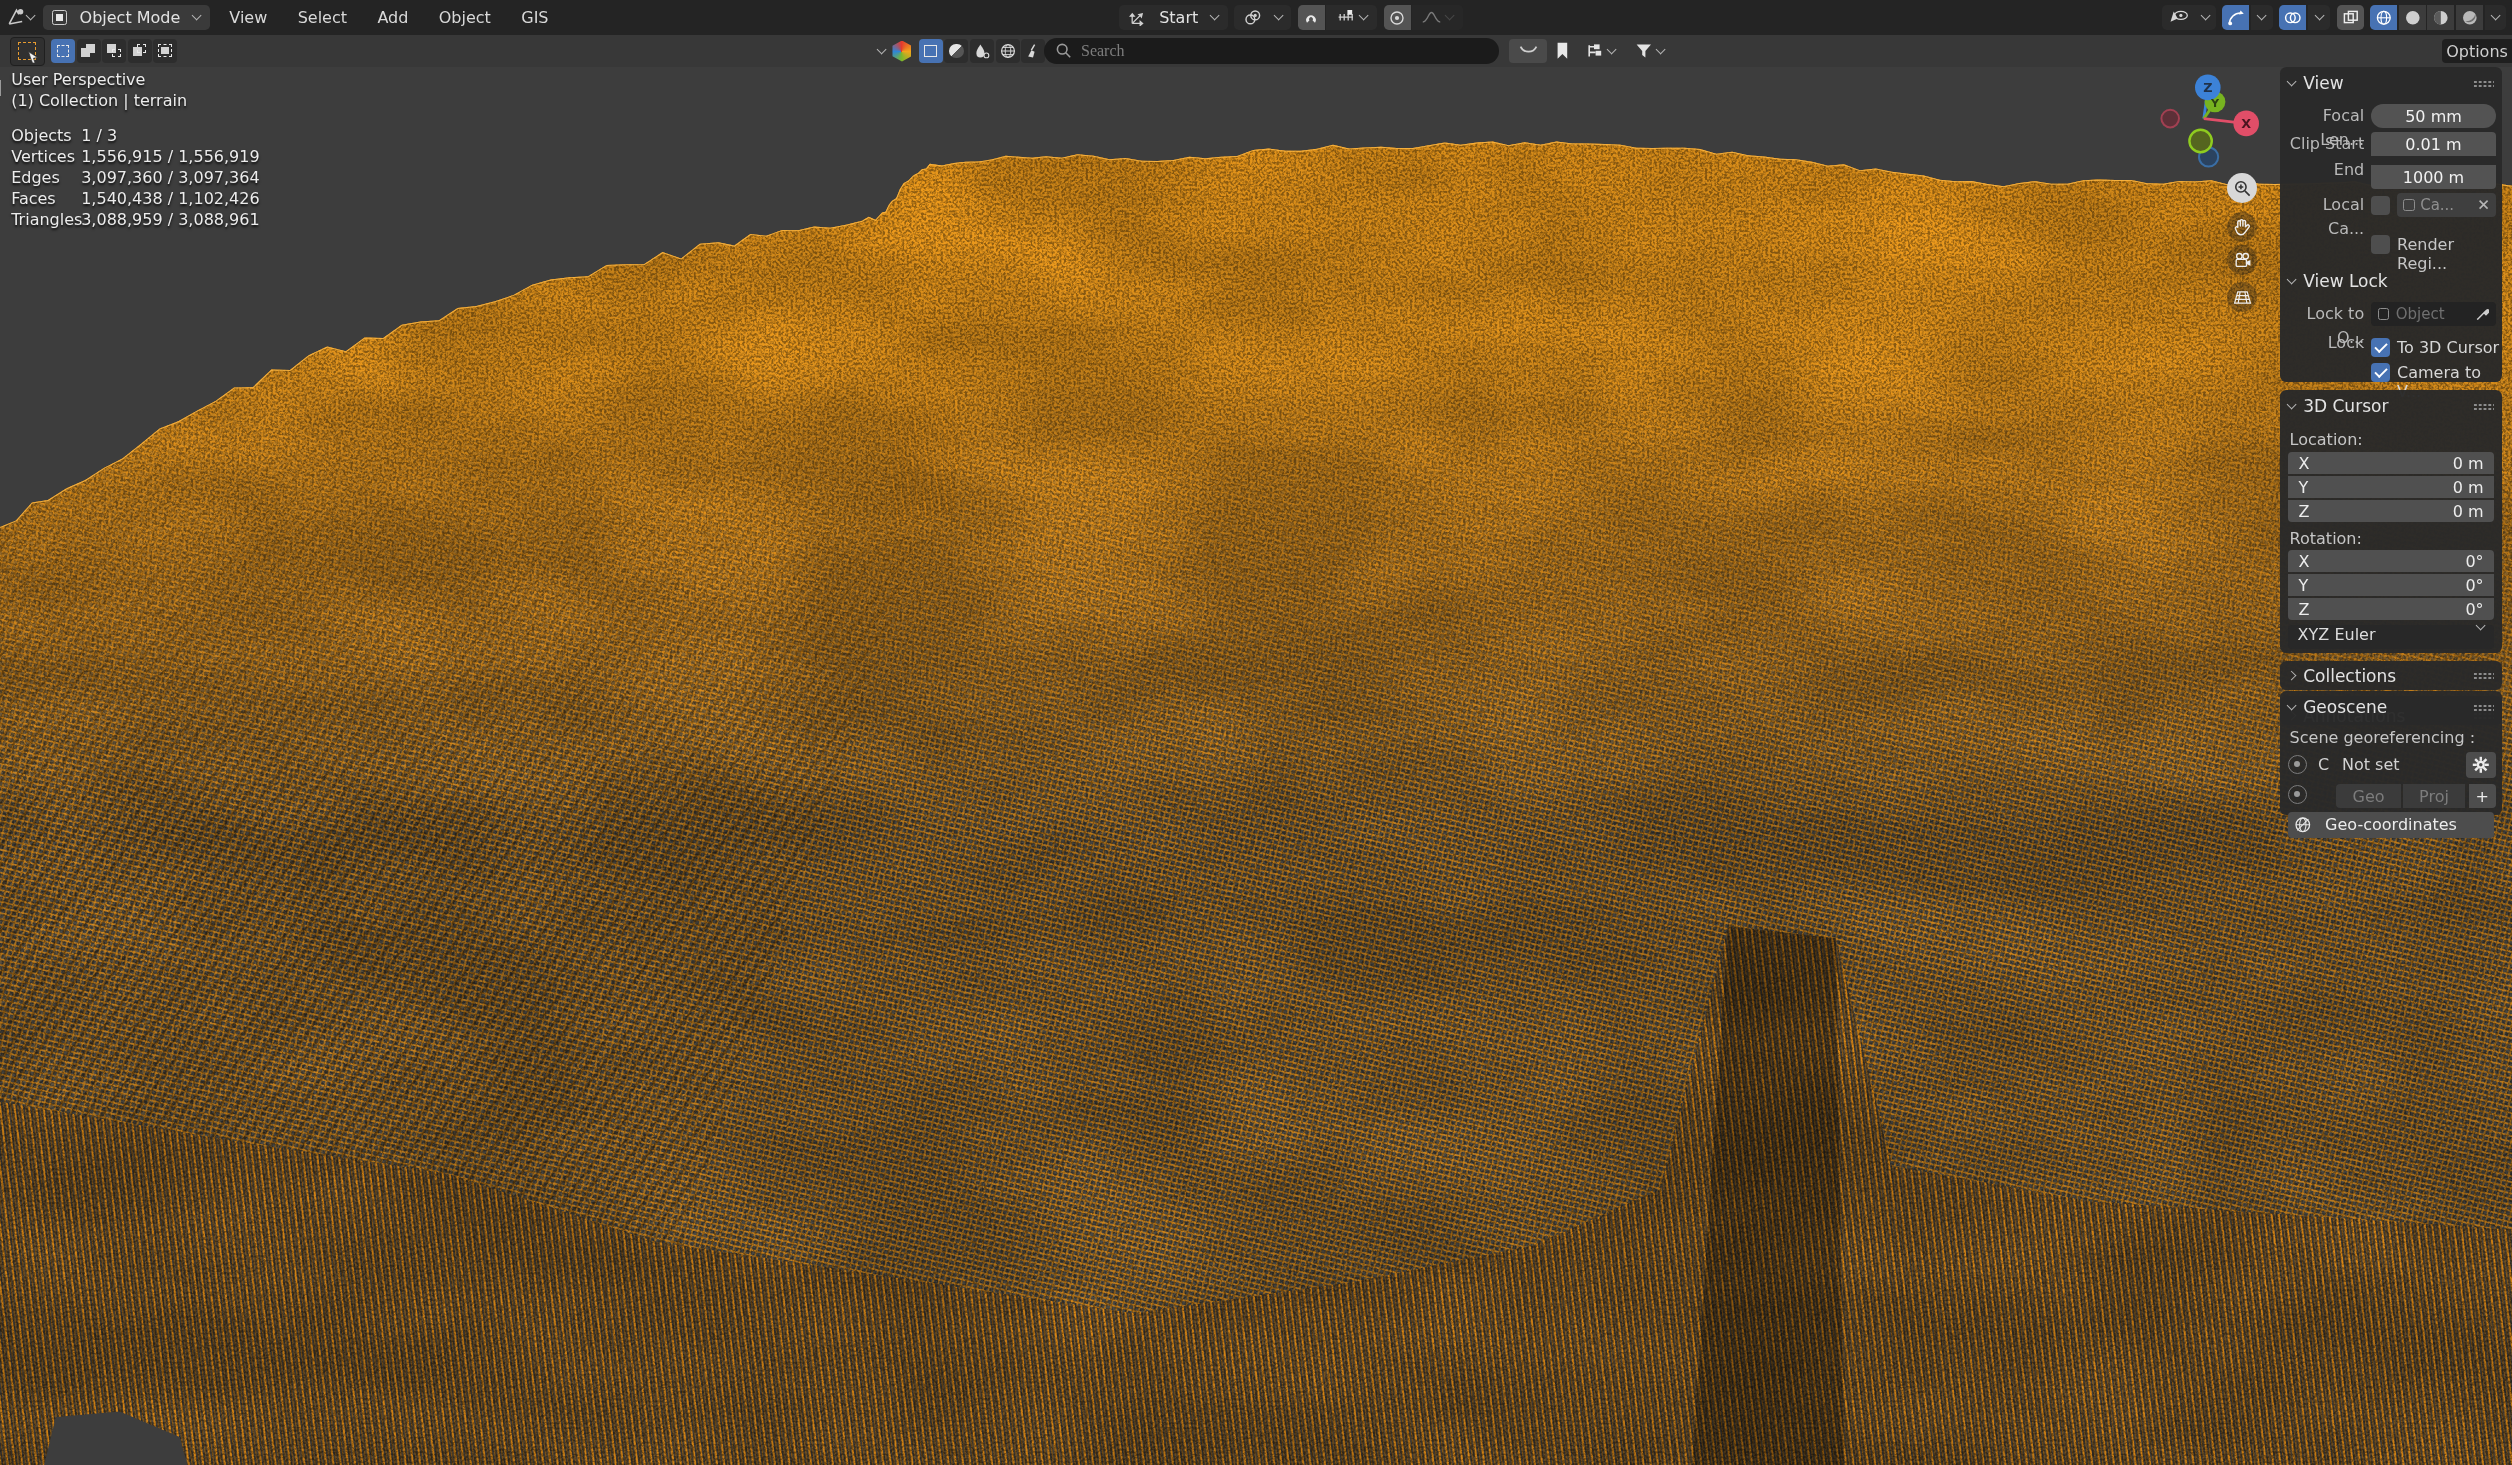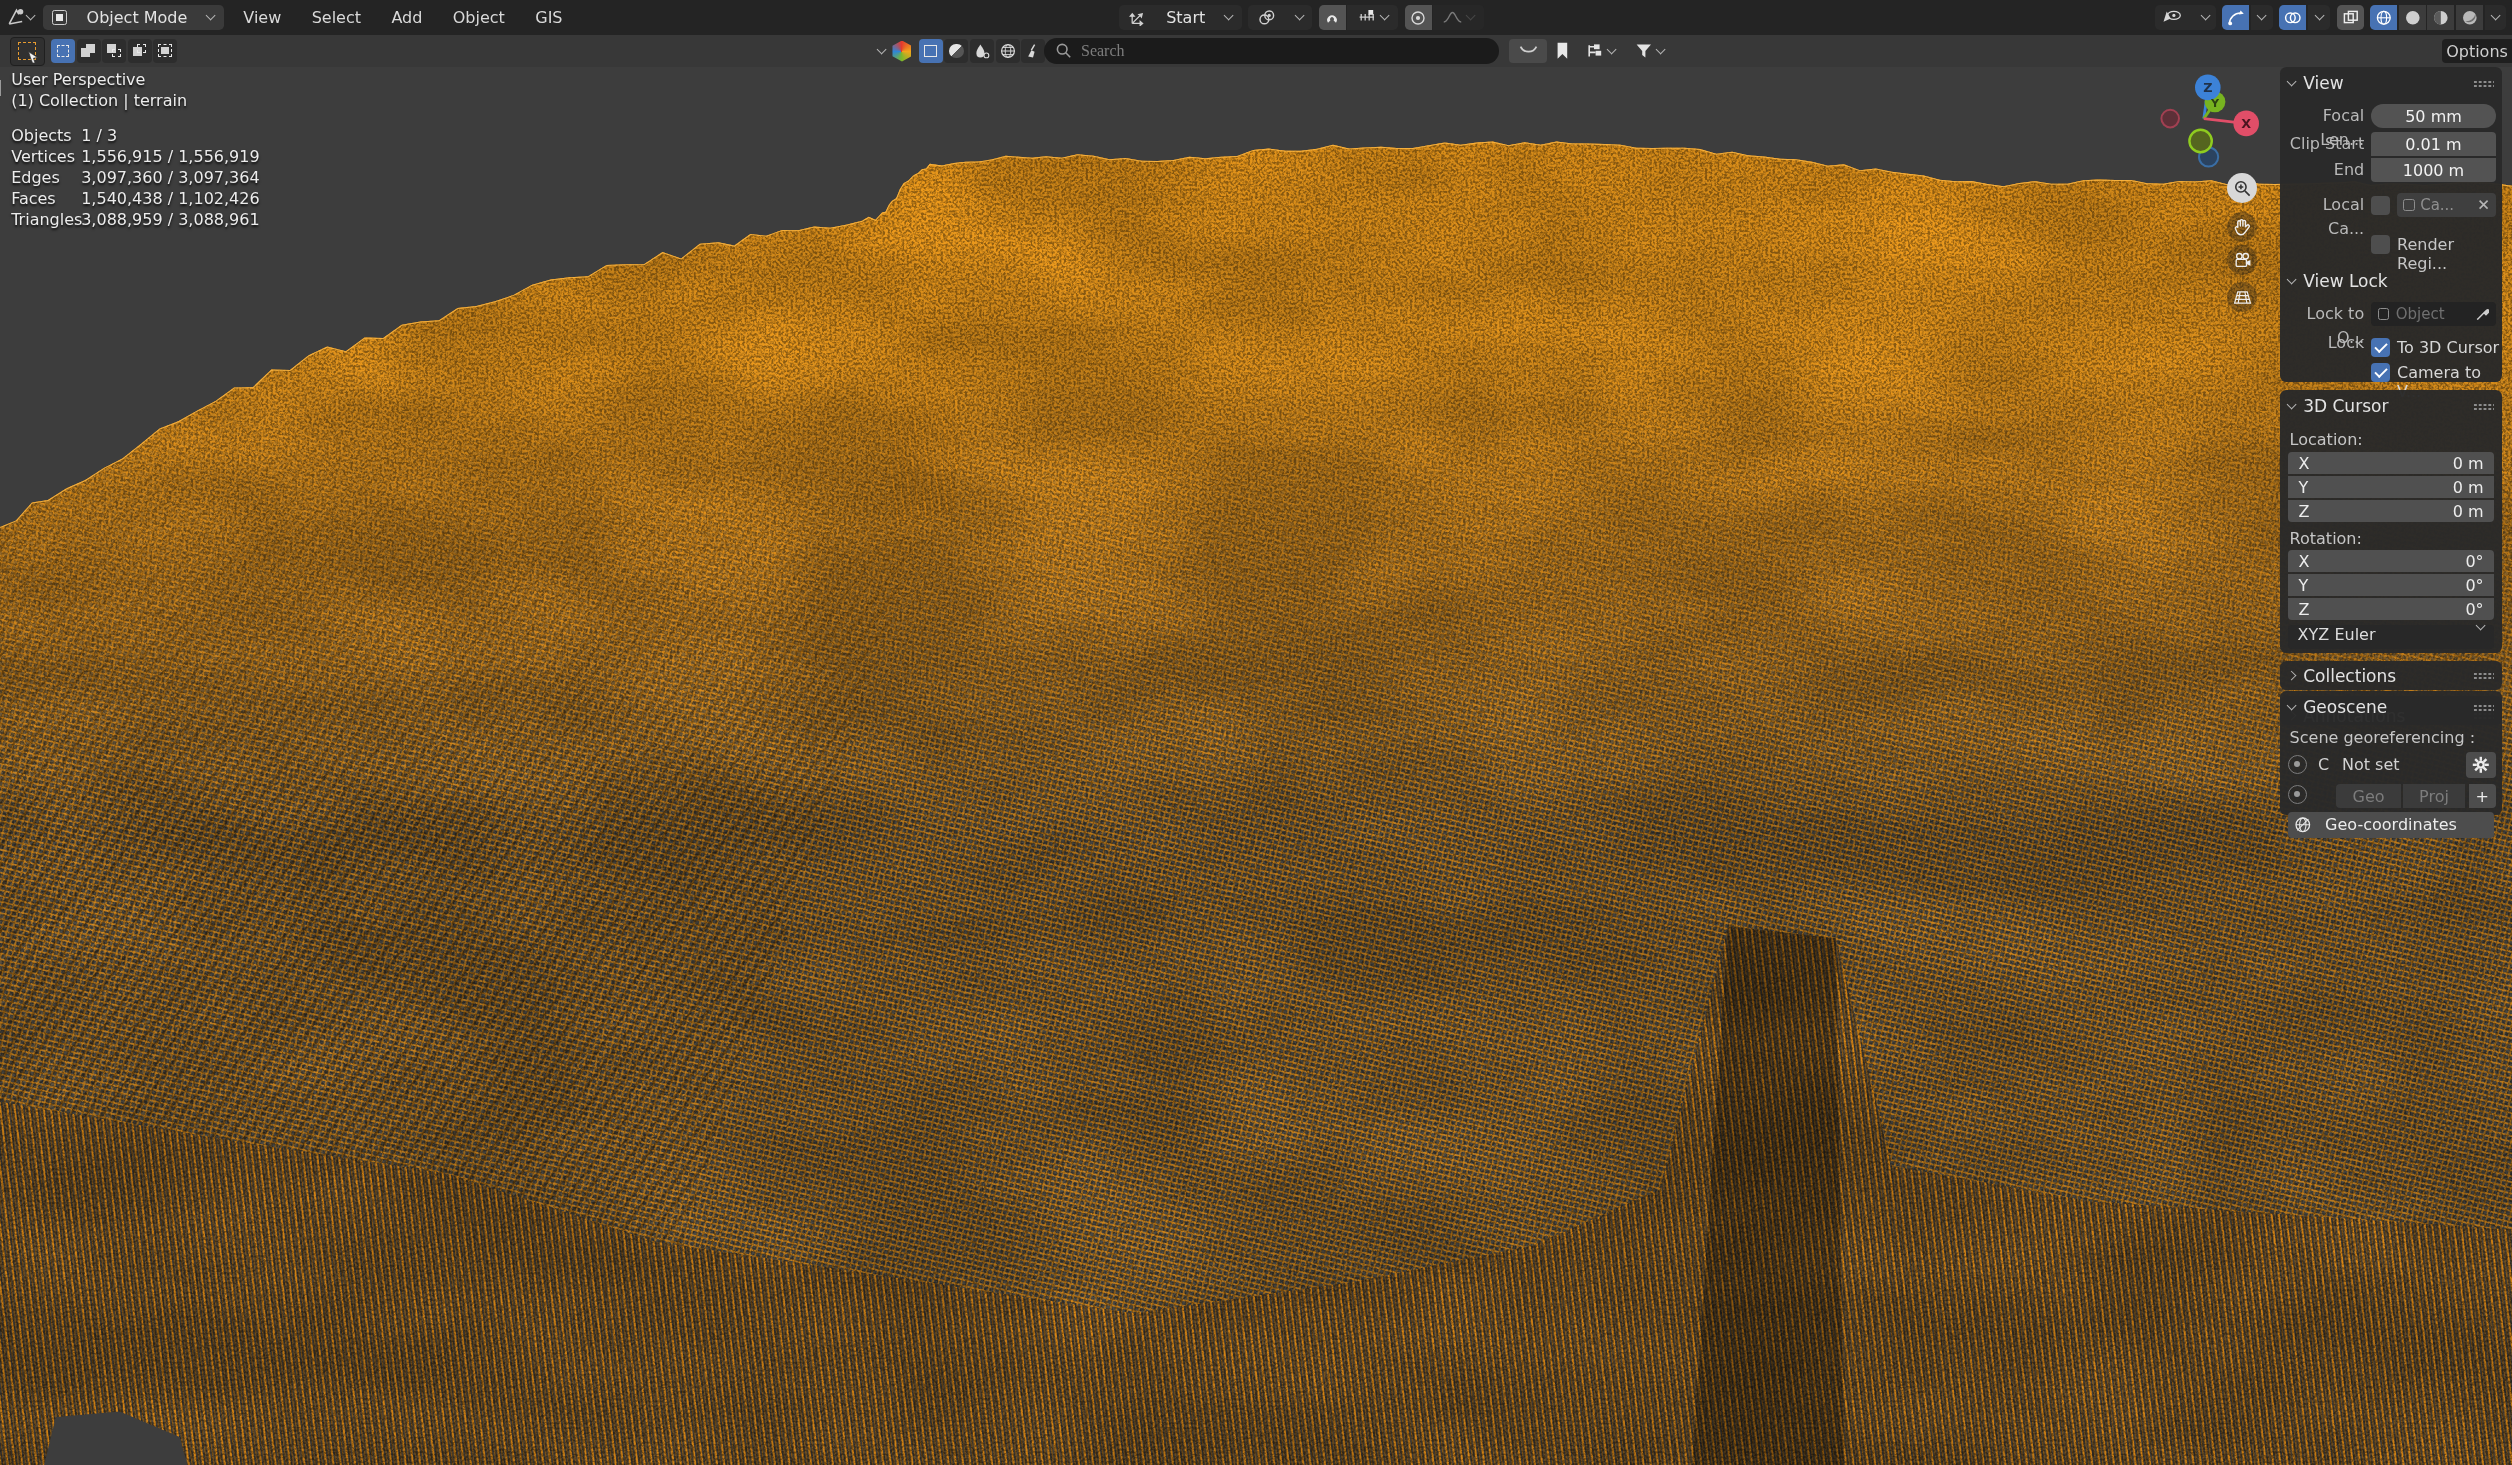--- a/index.html
+++ b/index.html
@@ -4,21 +4,21 @@
 <style>
   *{margin:0;padding:0;box-sizing:border-box}
   html,body{width:2512px;height:1466px;overflow:hidden}
   body{background:#3d3d3d;font-family:"DejaVu Sans",sans-serif;color:#ddd;position:relative}
   svg{display:block}
 
   
   #topbar{position:absolute;left:0;top:0;width:2512px;height:35px;background:#242424;z-index:40;display:flex;align-items:center}
   .hgroup{position:absolute;top:0;height:35px;display:flex;align-items:center;gap:8px}
   .menu-item{font-size:16px;color:#d9d9d9;padding:0 11.2px;line-height:35px;cursor:default}
-  .pill{display:flex;align-items:center;gap:20px;background:#3a3a3a;border-radius:4.8px;height:25.5px;padding:0 9.6px;font-size:16px;color:#e3e3e3}
+  .pill{display:flex;align-items:center;gap:13px;background:#3a3a3a;border-radius:4.8px;height:25.5px;padding:0 9.6px;font-size:16px;color:#e3e3e3}
   .pill.dark{background:#2b2b2b}
   .iconbtn{height:25.5px;min-width:27px;border-radius:4.8px;background:#2b2b2b;display:flex;align-items:center;justify-content:center}
   .iconbtn.lit{background:#545454}
   .iconbtn.blue{background:#4772b3}
   .btngroup{display:flex;gap:1.6px;align-items:center}
   .btngroup .iconbtn{border-radius:0}
   .btngroup .iconbtn:first-child{border-radius:4.8px 0 0 4.8px}
   .btngroup .iconbtn:last-child{border-radius:0 4.8px 4.8px 0}
   .chev{width:7.2px;height:7.2px;border-right:1.6px solid #b5b5b5;border-bottom:1.6px solid #b5b5b5;transform:rotate(45deg);margin-top:-3.2px;flex:none}
   .chev.right{transform:rotate(-45deg);margin-top:0}
@@ -452,21 +452,21 @@
   </div>
   <span class="plabel" style="top:37px">Focal Len...</span>
   <div class="val r-all" style="top:37px">
       <span>50 mm</span>
     </div>
   <span class="plabel" style="top:65px">Clip Start</span>
   <div class="val r-top" style="top:65px">
       <span>0.01 m</span>
     </div>
   <span class="plabel" style="top:91px">End</span>
-  <div class="val r-bot" style="top:91px">
+  <div class="val r-bot" style="top:98px">
       <span>1000 m</span>
     </div>
 
   <span class="plabel" style="top:126px">Local Ca...</span>
   <div class="cb" style="position:absolute;left:91px;top:129px"></div>
   <div style="position:absolute;left:117px;top:126px;width:99px;height:24px;background:#3f3f3f;border-radius:4px;display:flex;align-items:center;gap:5.6px;padding:0 6.4px">
     <span style="width:11.2px;height:11.2px;border:1.6px solid #8d8d8d;border-radius:2.4px;flex:none"></span>
     <span style="color:#8f8f8f;font-size:15px;overflow:hidden">Ca...</span>
     <svg width="11.2" height="11.2" viewBox="0 0 14 14" style="margin-left:auto;flex:none">
       <path d="M2 2 L12 12 M12 2 L2 12" stroke="#b5b5b5" stroke-width="2"></path>

